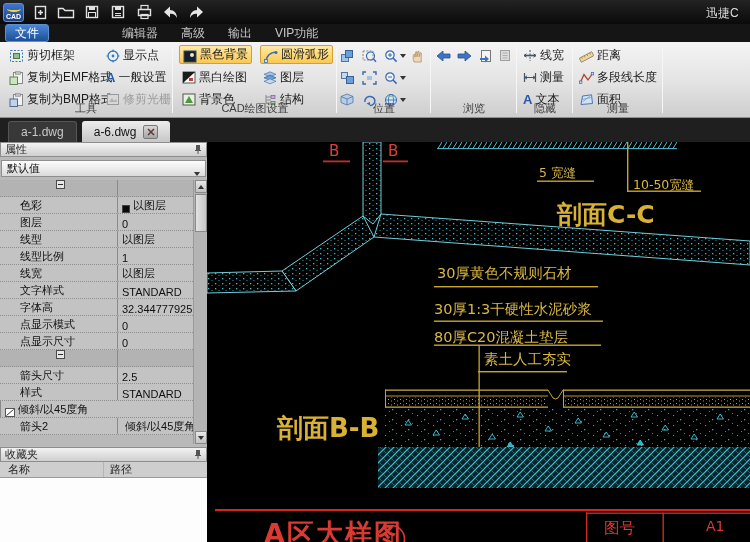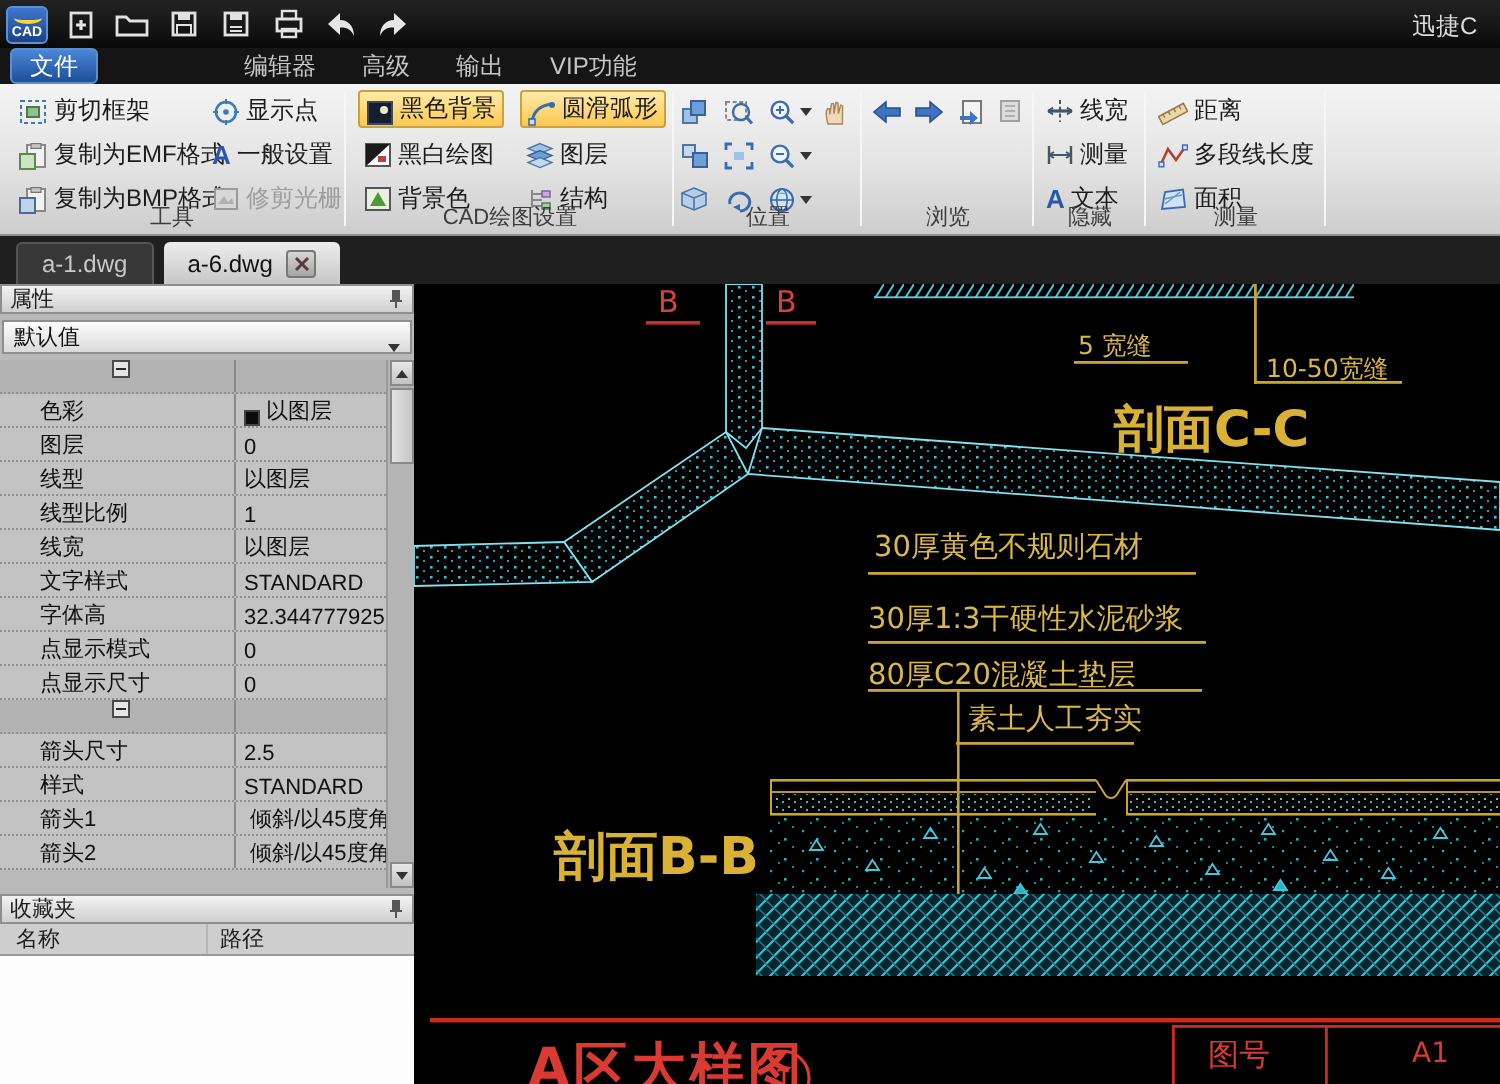--- a/index.html
+++ b/index.html
@@ -508,21 +508,20 @@
             <span>2.5</span>
           </div>
         </div>
       <div class="prow">
           <div class="lbl">样式</div>
           <div class="val">
             <span>STANDARD</span>
           </div>
         </div>
       <div class="prow">
-          <div class="lbl">箭头1</div>
           <div class="val">
             <svg width="10" height="9">
               <rect x="0.5" y="0.5" width="9" height="8" fill="#fff" stroke="#555"></rect>
               <path d="M1.5 7.5 L8.5 1.5" stroke="#333"></path>
             </svg>
             <span>倾斜/以45度角</span>
           </div>
         </div>
       <div class="prow">
           <div class="lbl">箭头2</div>

